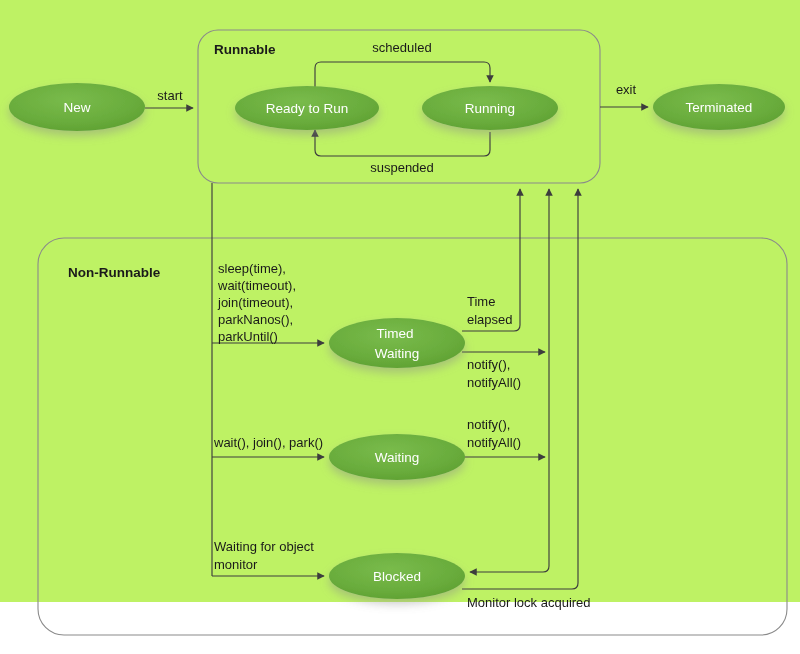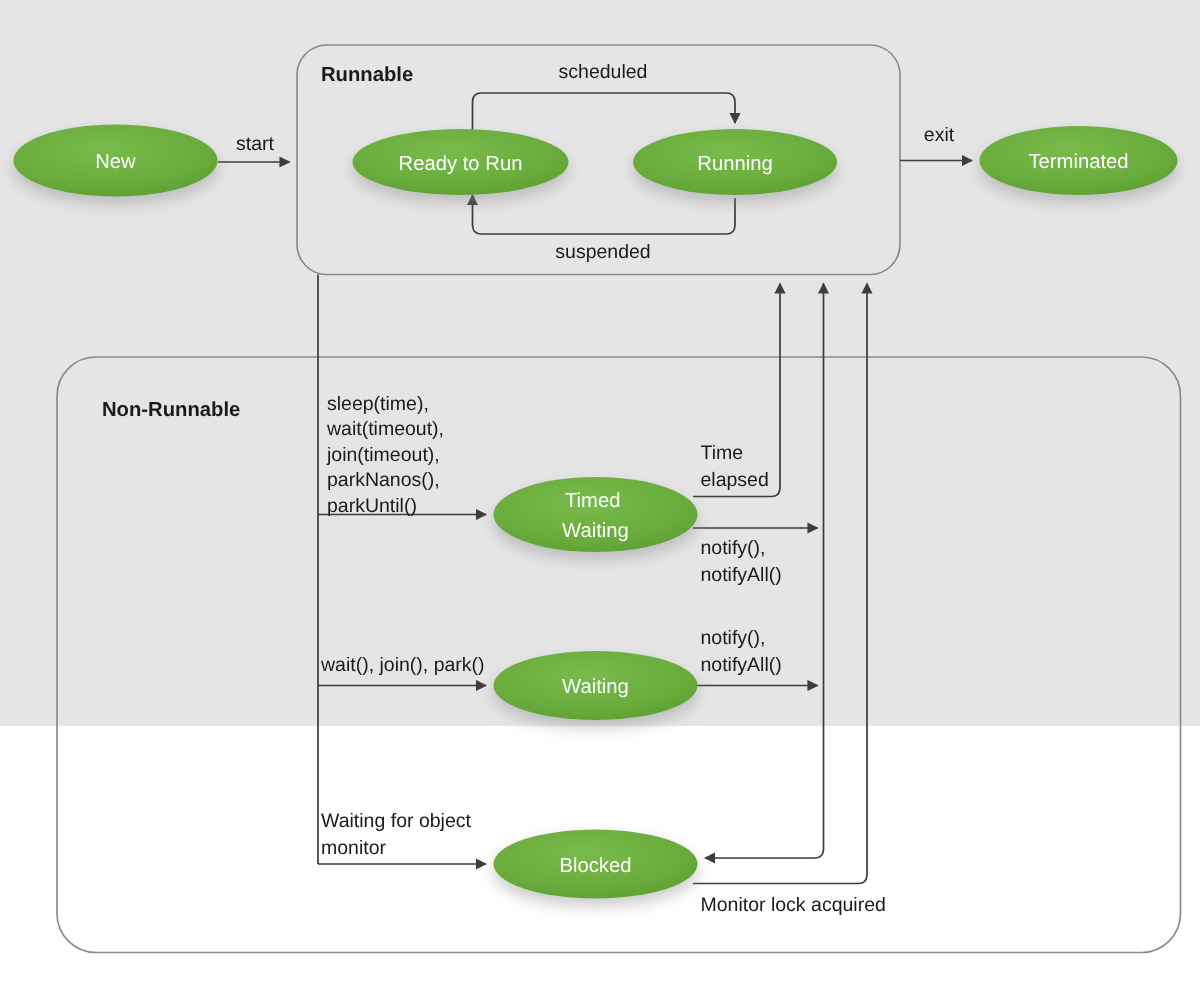--- a/index.html
+++ b/index.html
@@ -1,18 +1,18 @@
 <!DOCTYPE html>
 <html><head>
 <meta charset="utf-8">
 <style>
   html,body{margin:0;padding:0;background:#ffffff;}
   body{width:800px;height:654px;overflow:hidden;
        font-family:"Liberation Sans","DejaVu Sans",sans-serif;}
-  #diagram-root{position:relative;width:800px;height:484px;background:#e5e5e5;}
+  #diagram-root{position:relative;width:800px;height:602px;background:#bef264;}
   svg#diagram{position:absolute;left:0;top:0;width:800px;height:654px;}
   .grp-label{font-size:13.5px;font-weight:bold;fill:#1a1a1a;}
   .edge-label{font-size:13px;fill:#1a1a1a;}
   .node-label{font-size:13.5px;fill:#ffffff;}
   .container-box{fill:none;stroke:#8a8a8a;stroke-width:1.1;}
   .edge-line{fill:none;stroke:#3d3d3d;stroke-width:1.15;}
   .ellipse-node{stroke:none;}
 </style>
 </head>
 <body>

